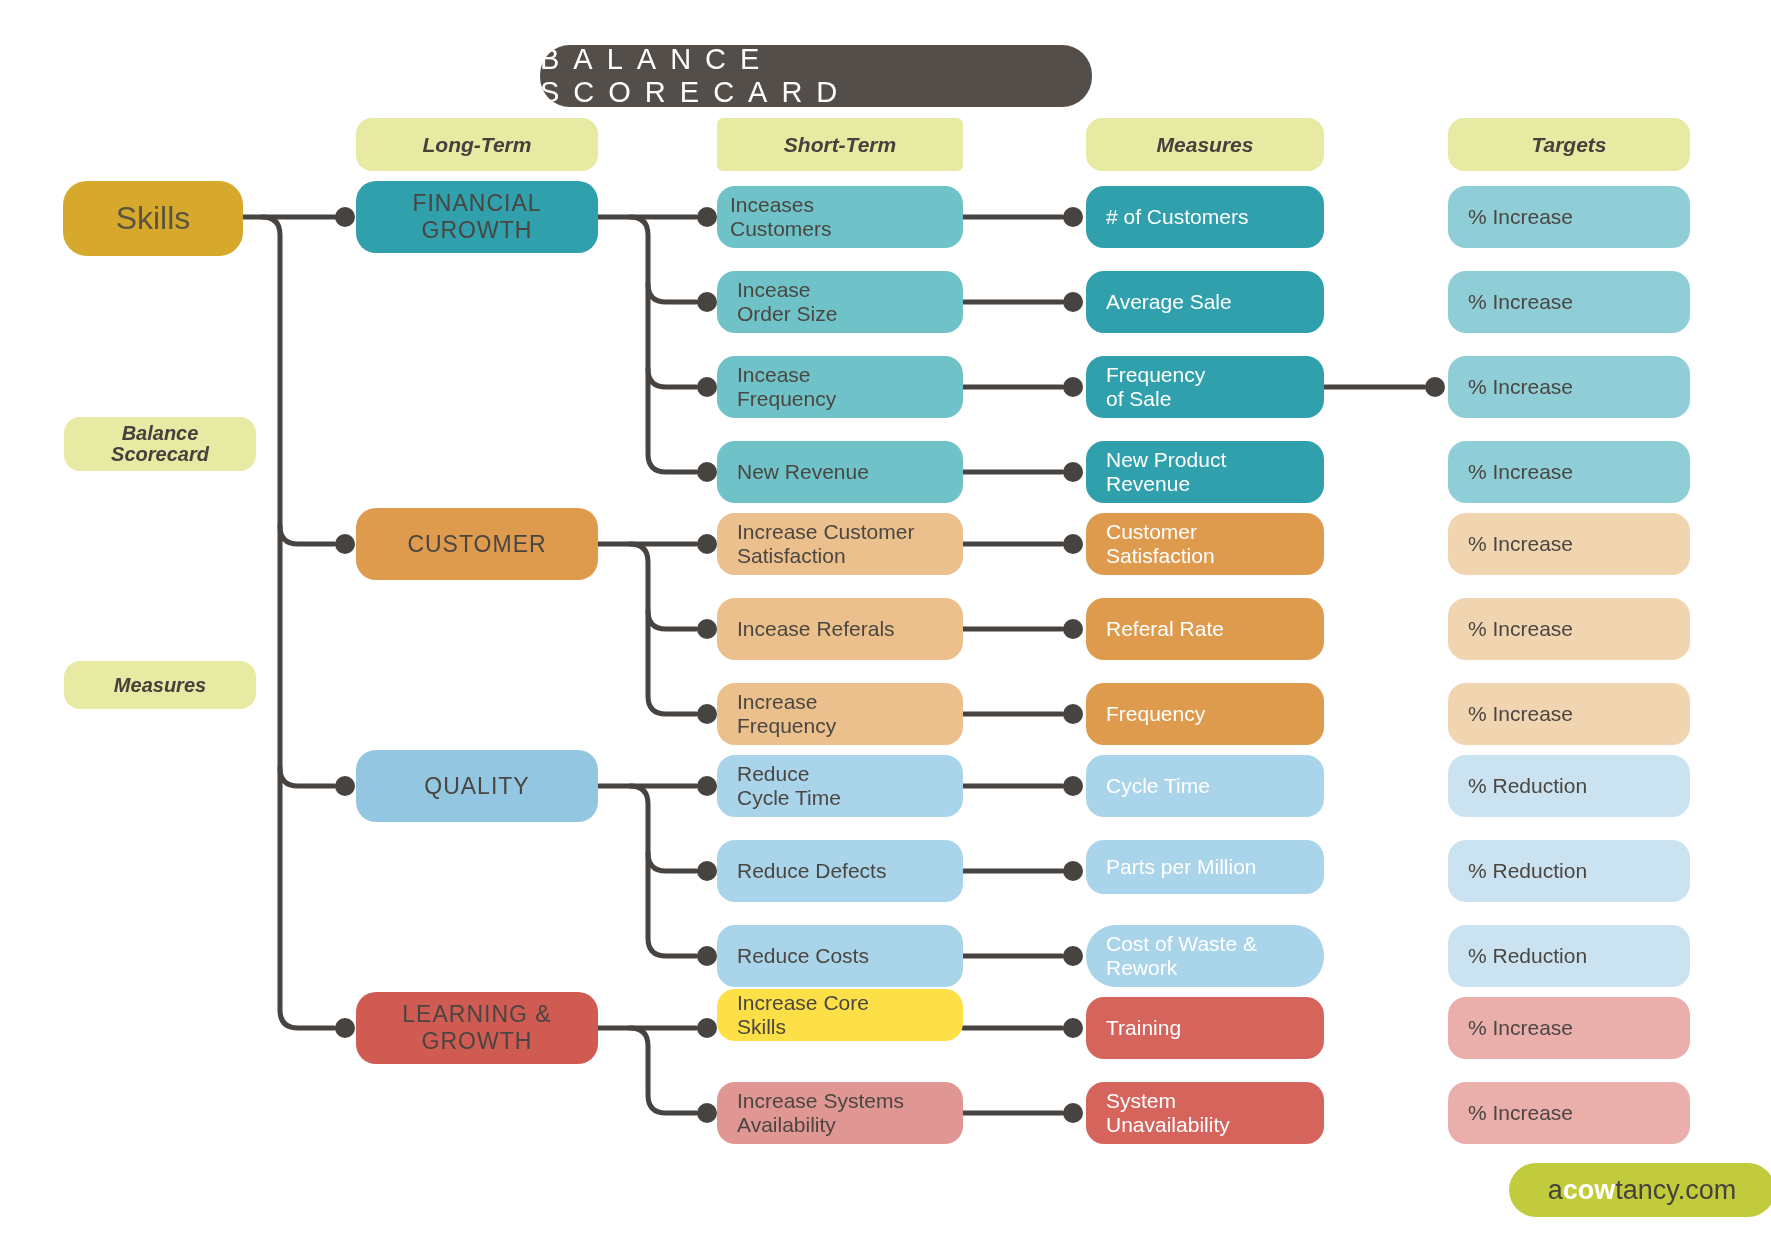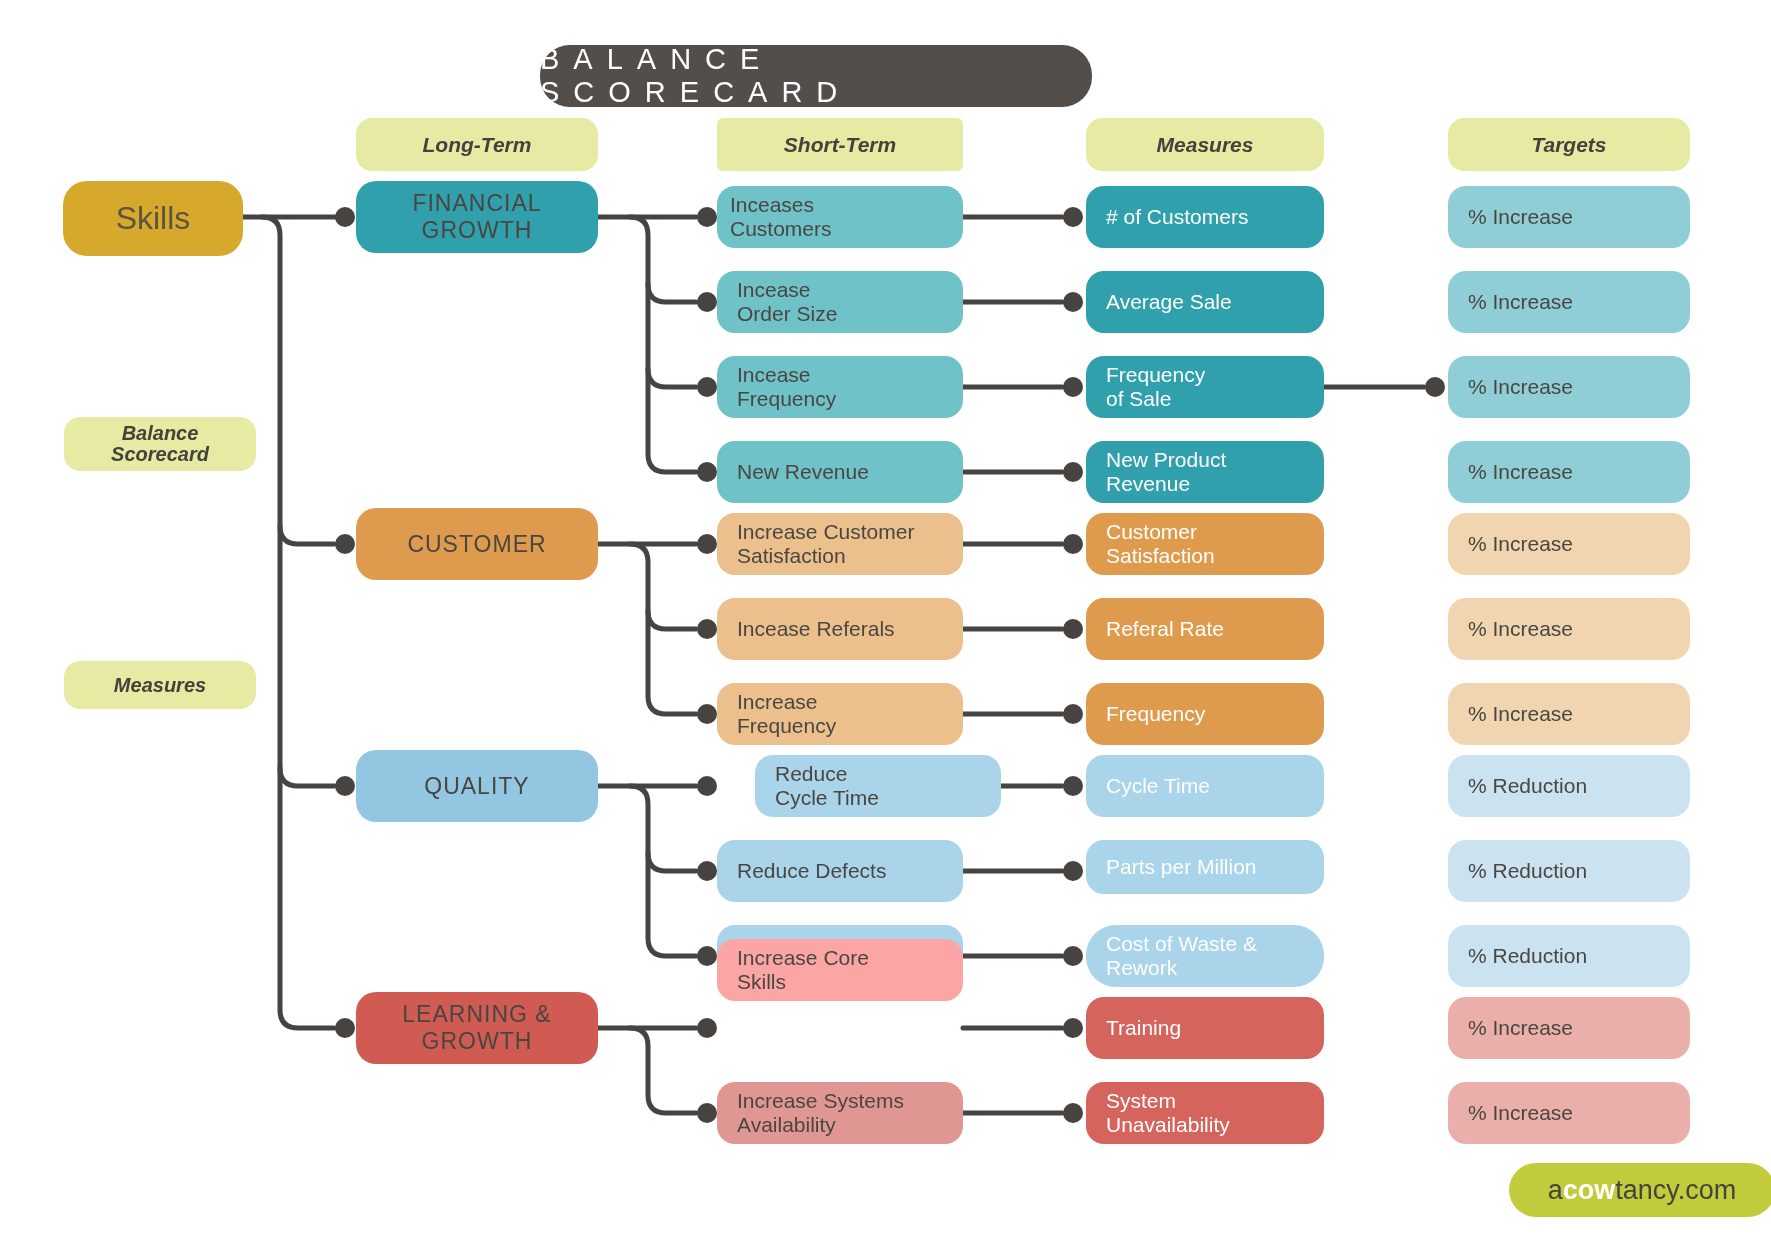--- a/index.html
+++ b/index.html
@@ -220,21 +220,21 @@
     <span class="txt">Increase
 Frequency</span>
   </div>
 <div class="abs node row-node measure" style="left: 1086px; top: 683px; width: 238px; height: 62px; background-color: rgb(222, 155, 78);">
     <span class="txt">Frequency</span>
   </div>
 <div class="abs node row-node" style="left: 1448px; top: 683px; width: 242px; height: 62px; background-color: rgb(240, 213, 176);">
     <span class="txt">% Increase</span>
   </div>
 
-<div class="abs node row-node" style="left: 717px; top: 755px; width: 246px; height: 62px; background-color: rgb(169, 212, 234); margin-left: 38px;">
+<div class="abs node row-node" style="left: 717px; top: 755px; width: 246px; height: 62px; background-color: rgb(169, 212, 234);">
     <span class="txt">Reduce
 Cycle Time</span>
   </div>
 <div class="abs node row-node measure" style="left: 1086px; top: 755px; width: 238px; height: 62px; background-color: rgb(169, 212, 234);">
     <span class="txt">Cycle Time</span>
   </div>
 <div class="abs node row-node" style="left: 1448px; top: 755px; width: 242px; height: 62px; background-color: rgb(203, 227, 241);">
     <span class="txt">% Reduction</span>
   </div>
 
@@ -252,21 +252,21 @@
     <span class="txt">Reduce Costs</span>
   </div>
 <div class="abs node row-node measure" style="left: 1086px; top: 925px; width: 238px; height: 62px; background-color: rgb(169, 212, 234); border-radius: 30px;">
     <span class="txt">Cost of Waste &amp;
 Rework</span>
   </div>
 <div class="abs node row-node" style="left: 1448px; top: 925px; width: 242px; height: 62px; background-color: rgb(203, 227, 241);">
     <span class="txt">% Reduction</span>
   </div>
 
-<div class="abs node row-node" style="left: 717px; top: 939px; width: 246px; height: 62px; background-color: #fca5a5;">
+<div class="abs node row-node" style="left: 717px; top: 989px; width: 246px; height: 52px; background-color: #fde047;">
     <span class="txt">Increase Core
 Skills</span>
   </div>
 <div class="abs node row-node measure" style="left: 1086px; top: 997px; width: 238px; height: 62px; background-color: rgb(213, 100, 93);">
     <span class="txt">Training</span>
   </div>
 <div class="abs node row-node" style="left: 1448px; top: 997px; width: 242px; height: 62px; background-color: rgb(234, 174, 171);">
     <span class="txt">% Increase</span>
   </div>
 

